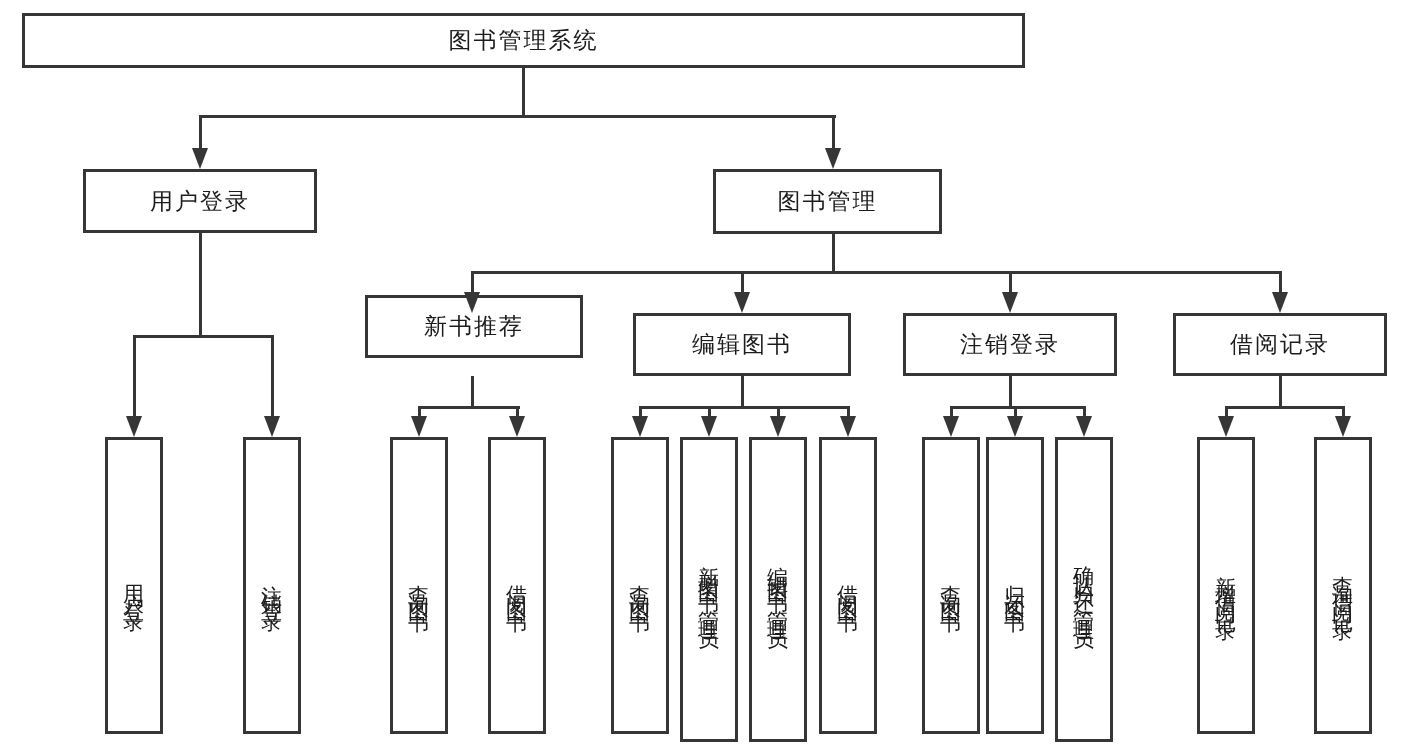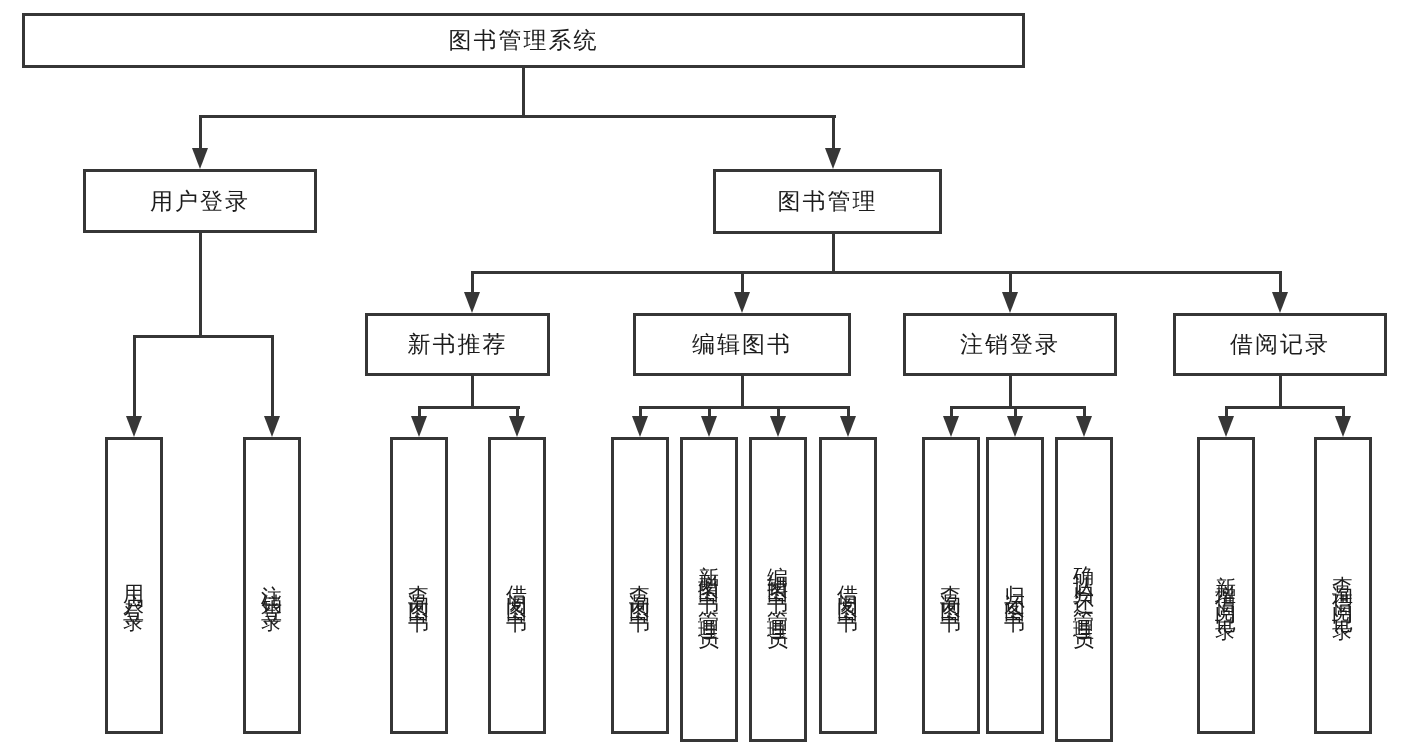--- a/index.html
+++ b/index.html
@@ -65,21 +65,21 @@
 <body>
 
 <div class="stage">
 
   <div class="hbox" style="left:22px;top:13px;width:1003px;height:55px">图书管理系统</div>
 
   <div class="hbox" style="left:83px;top:169px;width:234px;height:64px">用户登录</div>
 
   <div class="hbox" style="left:713px;top:169px;width:229px;height:65px">图书管理</div>
 
-  <div class="hbox" style="left:365px;top:313px;width:185px;height:63px">新书推荐</div>
+  <div class="hbox" style="left:365px;top:295px;width:218px;height:63px">新书推荐</div>
 
   <div class="hbox" style="left:633px;top:313px;width:218px;height:63px">编辑图书</div>
 
   <div class="hbox" style="left:903px;top:313px;width:214px;height:63px">注销登录</div>
 
   <div class="hbox" style="left:1173px;top:313px;width:214px;height:63px">借阅记录</div>
 
   <div class="vbox" style="left:105px;top:437px;width:58px;height:297px">
     <span>用户登录</span>
   </div>

